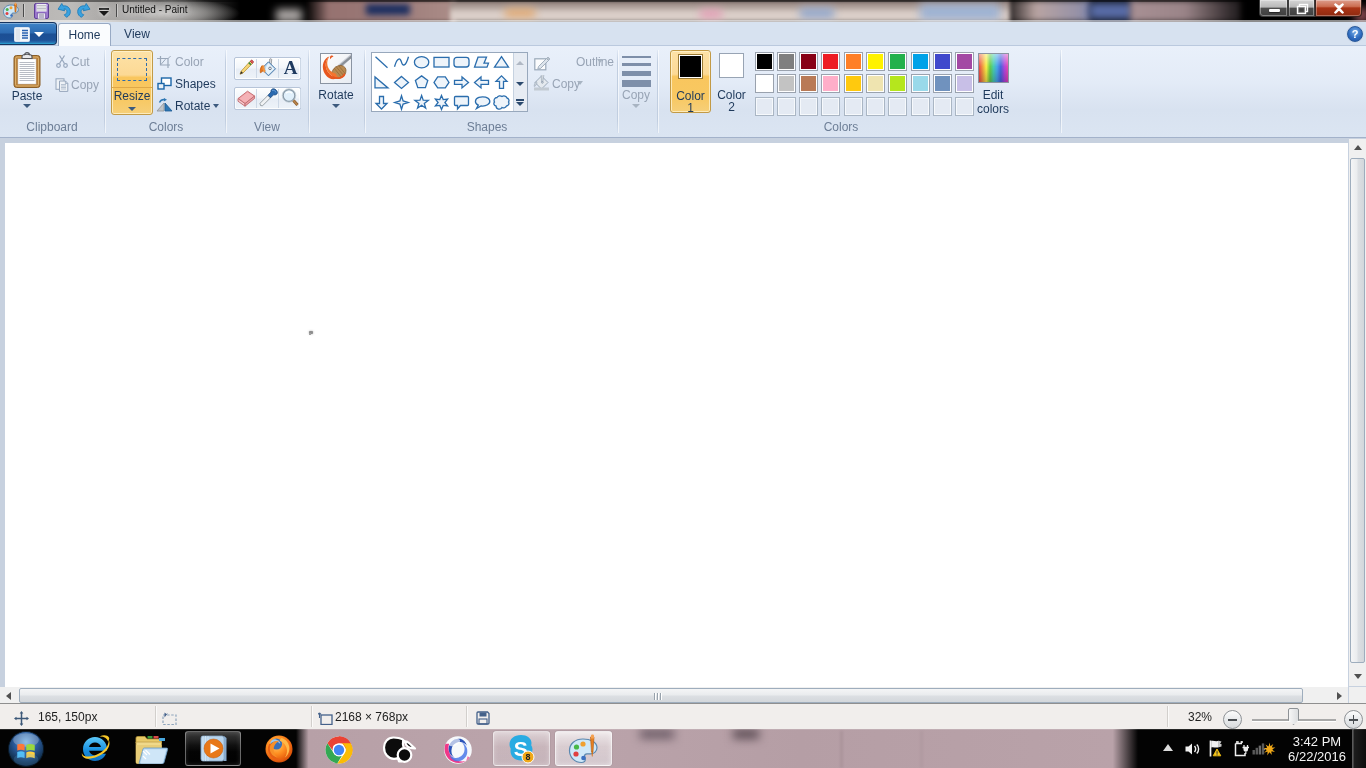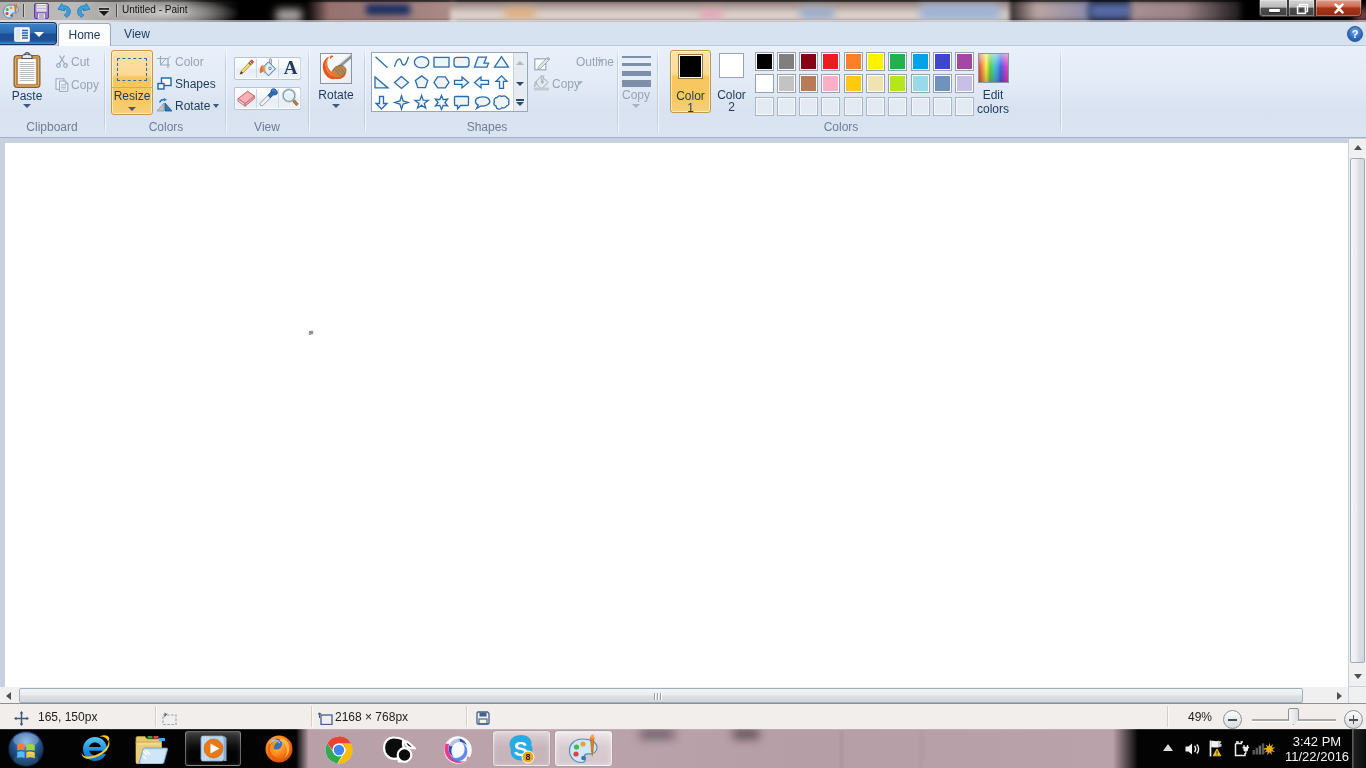--- a/index.html
+++ b/index.html
@@ -426,21 +426,21 @@
     <svg class="abs" style="left:318px;top:8px" width="15" height="13" viewBox="0 0 15 13">
       <rect x="3" y="3" width="11" height="9.5" fill="none" stroke="#44618a" stroke-width="1.3"></rect>
       <path d="M1.5 6 L1.5 0.8 M1.5 0.8 L0 2.3 M1.5 0.8 L3 2.3" stroke="#44618a" stroke-width="1.1" fill="none"></path>
     </svg>
     <div style="position:absolute;left:335px;top:6px">2168 × 768px</div>
     <svg class="abs" style="left:476px;top:7px" width="14" height="14" viewBox="0 0 14 14">
       <path d="M1 2 Q1 1 2 1 L11.5 1 L13 2.5 L13 12 Q13 13 12 13 L2 13 Q1 13 1 12 Z" fill="none" stroke="#44618a" stroke-width="1.3"></path>
       <rect x="3.5" y="1.5" width="7" height="4" fill="#44618a"></rect>
       <rect x="3" y="8" width="8" height="5" fill="none" stroke="#44618a" stroke-width="1.1"></rect>
     </svg>
-    <div style="position:absolute;left:1188px;top:6px">49%</div>
+    <div style="position:absolute;left:1188px;top:6px">32%</div>
     <div class="abs" style="left:1223px;top:6px;width:19px;height:19px;border-radius:50%;border:1px solid #8e9296;background:linear-gradient(#fdfdfd,#e8eaec 50%,#d8dadc)">
       <div class="abs" style="left:4px;top:8px;width:9px;height:1.6px;background:#4a4e52"></div>
     </div>
     <div class="abs" style="left:1252px;top:15px;width:84px;height:2px;background:#a8a8a8;box-shadow:0 1px 0 #fff"></div>
     <div class="abs" style="left:1288px;top:4px;width:11px;height:17px;background:linear-gradient(90deg,#f6f6f6,#dcdee0);border:1px solid #8e9296;border-radius:2px 2px 0 0;clip-path:polygon(0 0, 100% 0, 100% 70%, 50% 100%, 0 70%)"></div>
     <div class="abs" style="left:1344px;top:6px;width:19px;height:19px;border-radius:50%;border:1px solid #8e9296;background:linear-gradient(#fdfdfd,#e8eaec 50%,#d8dadc)">
       <div class="abs" style="left:4px;top:8px;width:9px;height:1.6px;background:#4a4e52"></div>
       <div class="abs" style="left:7.7px;top:4.3px;width:1.6px;height:9px;background:#4a4e52"></div>
     </div>
   </div>
@@ -595,20 +595,20 @@
       <rect x="3.6" y="6.8" width="2.4" height="6.7" fill="#5a5a5a"></rect>
       <rect x="6.7" y="4.6" width="2.4" height="8.9" fill="#6a6a6a"></rect>
       <rect x="9.8" y="2.4" width="2.4" height="11.1" fill="#5a5a5a"></rect>
       <g fill="#f0a818">
         <path d="M17.5 1.5 L18.4 5.3 L21.3 3 L19.7 6.4 L23.4 6.6 L20.1 8.4 L23 10.9 L19.2 10.3 L19.9 14 L17.4 11.2 L15.3 14.4 L15.6 10.5 L12.2 11.8 L14.8 9 L11.5 7.2 L15.3 6.8 L13.5 3.4 L16.6 5.6 Z"></path>
         <circle cx="17.5" cy="8.2" r="2.8"></circle>
       </g>
       <circle cx="12.5" cy="8.5" r="0.8" fill="#888"></circle>
     </svg>
     <div class="abs" style="left:1289px;top:5px;width:56px;height:14px;color:#f4f4f4;font-size:13px;text-align:center">3:42 PM</div>
-    <div class="abs" style="left:1285px;top:20px;width:64px;height:14px;color:#f4f4f4;font-size:13px;text-align:center">11/22/2016</div>
+    <div class="abs" style="left:1285px;top:20px;width:64px;height:14px;color:#f4f4f4;font-size:13px;text-align:center">6/22/2016</div>
 
     <div class="abs" style="left:1352px;top:0;width:1px;height:39px;background:#5a5a5a"></div>
     <div class="abs" style="left:1353px;top:0;width:1px;height:39px;background:rgba(255,255,255,0.25)"></div>
     <div class="abs" style="left:1354px;top:0;width:12px;height:39px;background:linear-gradient(90deg,rgba(70,70,70,0.4),rgba(20,20,20,0.55))"></div>
   </div>
 
 </div>
 
 </body></html>

